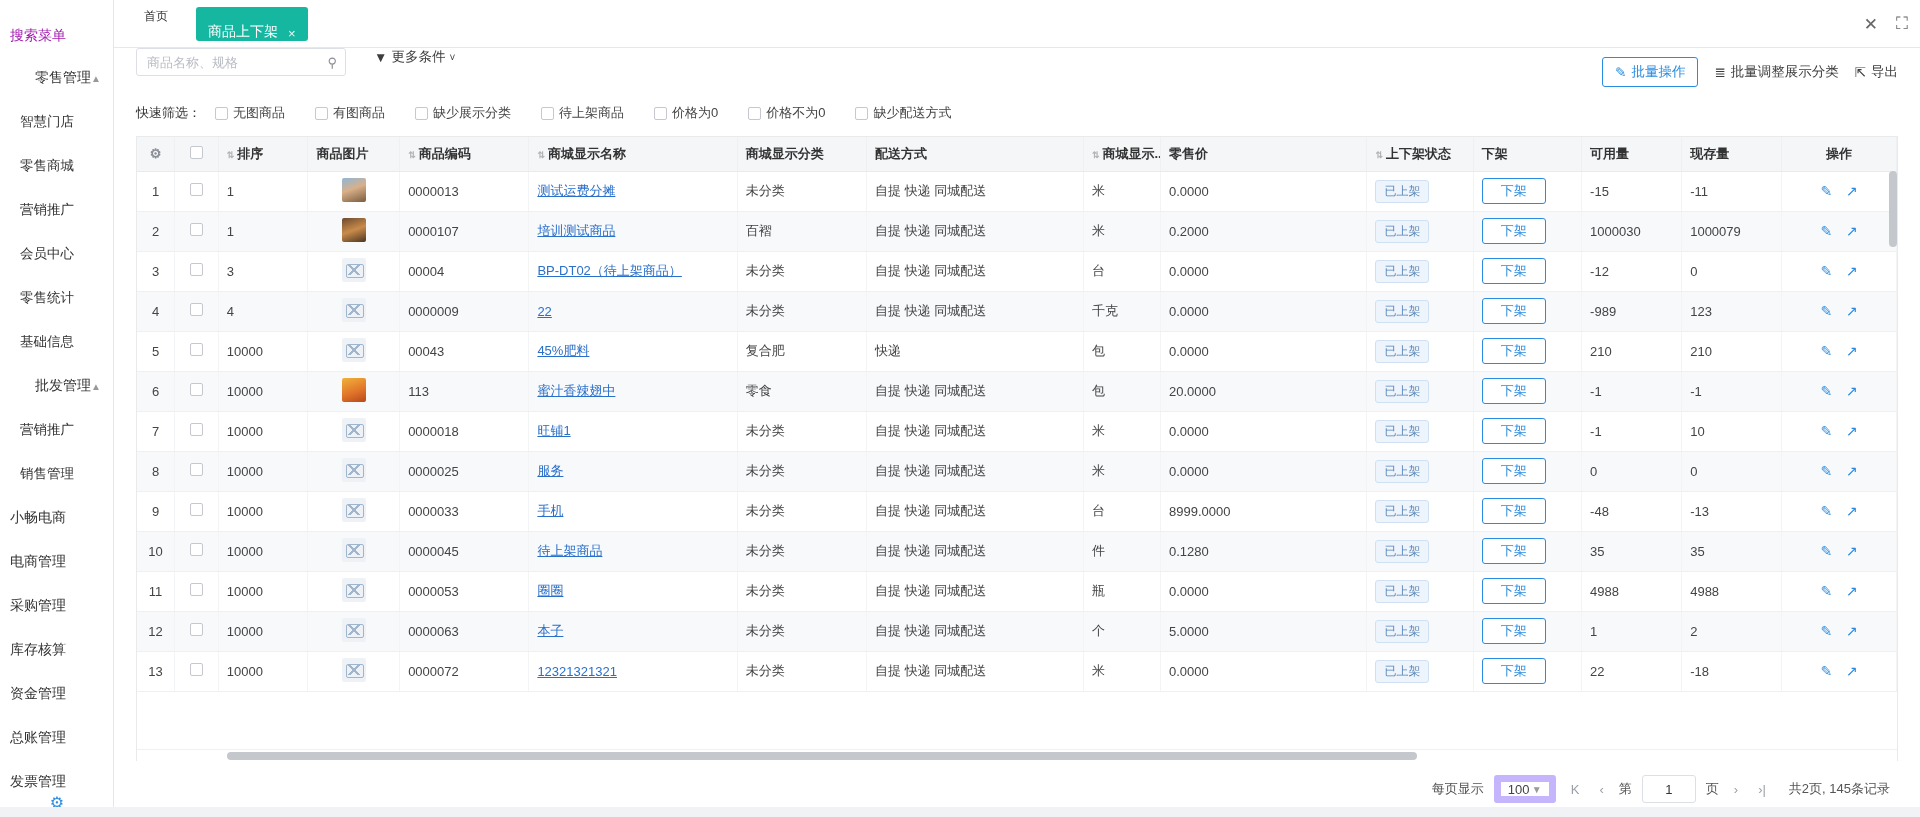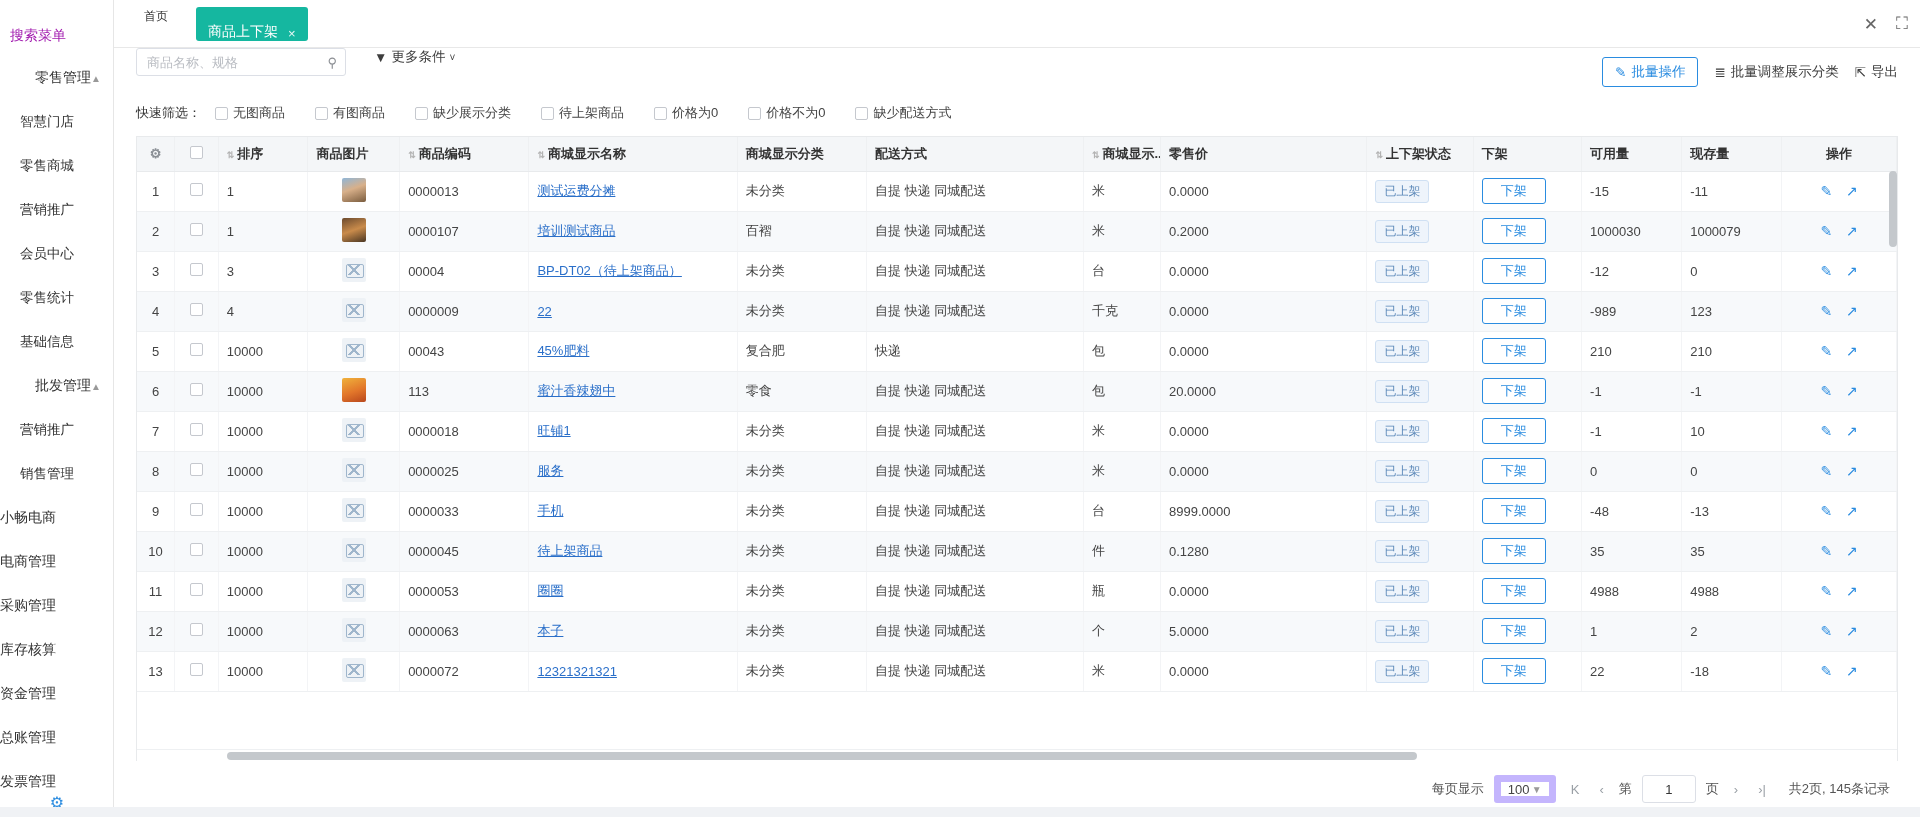--- a/index.html
+++ b/index.html
@@ -45,20 +45,21 @@
   .sb-item {
     height: 44px;
     display: flex; align-items: center;
     padding-left: 20px;
     font-size: 13.5px;
     color: #333;
   }
   .sb-plain {
     height: 44px;
     display: flex; align-items: center;
+    padding-left: 10px;
     font-size: 14px;
     color: #333;
   }
   .sb-gear {
     position: absolute;
     left: 0; bottom: 0;
     width: 114px; height: 30px;
     display: flex; align-items: center; justify-content: center;
     color: #2f8ee0;
     font-size: 16px;

